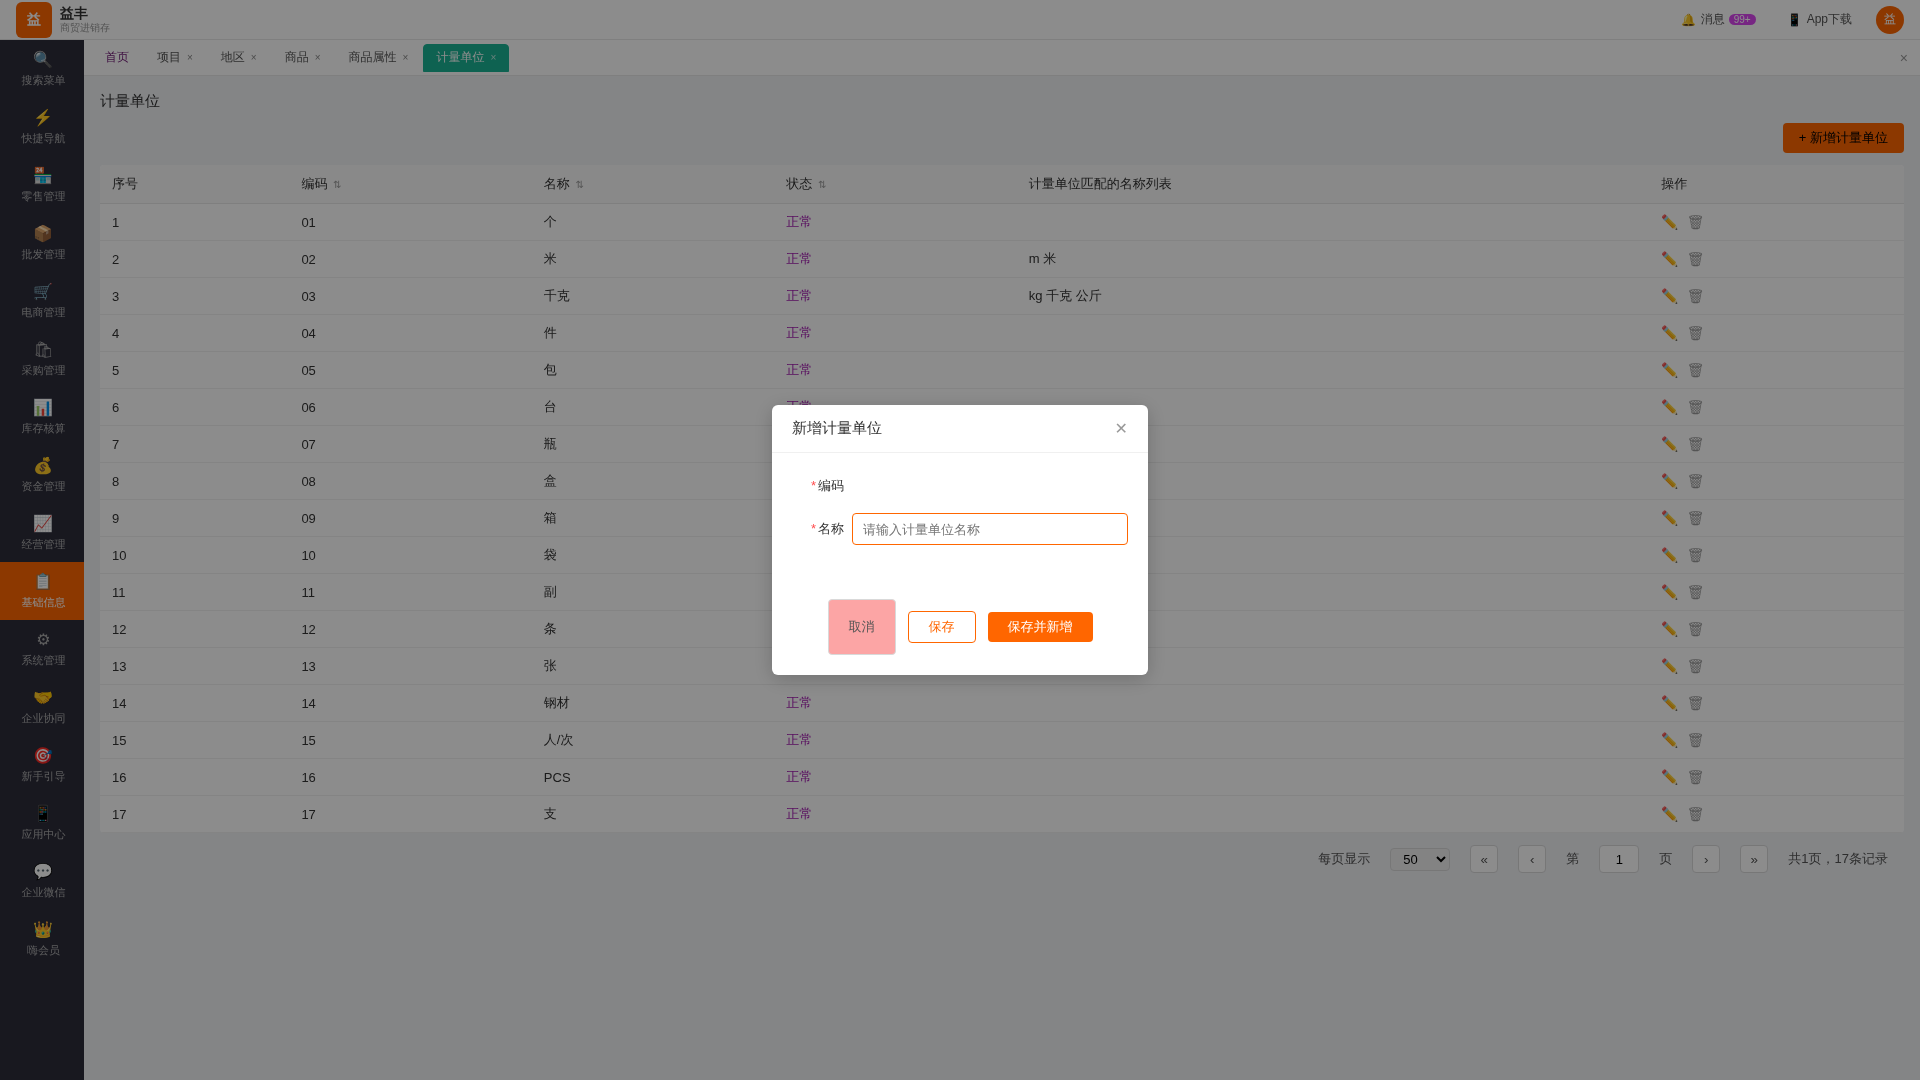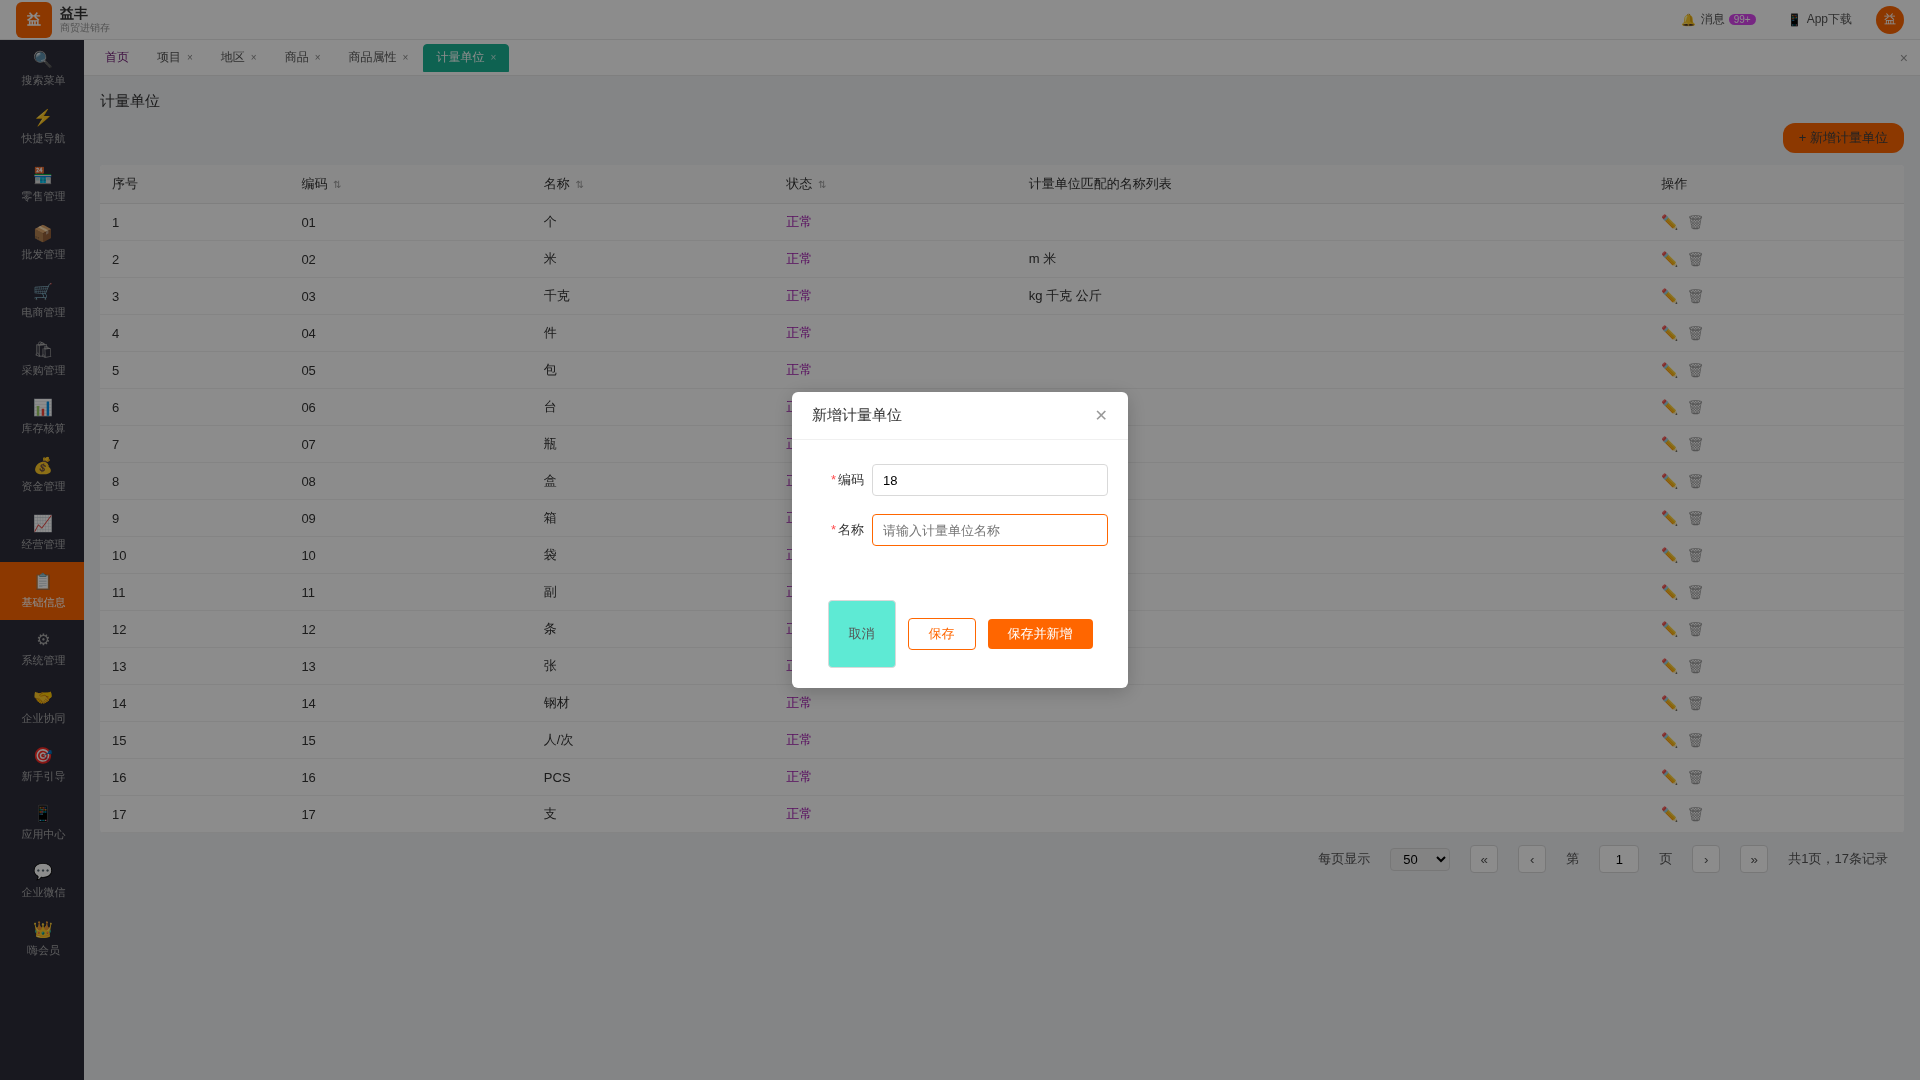--- a/index.html
+++ b/index.html
@@ -119,24 +119,24 @@
     .tab-item.home { background: #fff; color: #701a75; }
     .tab-close { cursor: pointer; opacity: 0.7; font-size: 10px; }
     .tab-bar-close { margin-left: auto; cursor: pointer; color: #999; font-size: 14px; padding: 4px; }
 
     
     .page-content { flex: 1; padding: 16px; overflow-y: auto; background: #f0f2f5; }
     .page-title { font-size: 15px; color: #333; margin-bottom: 12px; font-weight: 500; }
     .toolbar { display: flex; justify-content: flex-end; margin-bottom: 12px; }
     .btn-add {
       background: #ff6600;
-      color: #404040;
+      color: #000000;
       border: none;
       padding: 6px 16px;
-      border-radius: 12px;
+      border-radius: 4px;
       cursor: pointer;
       font-size: 13px;
     }
 
     
     .table-wrap { background: #fff; border-radius: 4px; overflow: hidden; }
     table { width: 100%; border-collapse: collapse; }
     thead tr { background: #fafafa; }
     th {
       padding: 10px 12px;
@@ -197,21 +197,21 @@
       top: 0; left: 0; right: 0; bottom: 0;
       background: rgba(0,0,0,0.45);
       z-index: 1000;
       display: flex;
       align-items: center;
       justify-content: center;
     }
     .modal {
       background: #fff;
       border-radius: 6px;
-      width: 336px;
+      width: 376px;
       box-shadow: 0 4px 20px rgba(0,0,0,0.2);
       overflow: hidden;
     }
     .modal-header {
       display: flex;
       align-items: center;
       justify-content: space-between;
       padding: 14px 20px;
       border-bottom: 1px solid #f0f0f0;
     }
@@ -243,24 +243,24 @@
     }
     .form-input.active-input { border-color: #ff6600; }
     .modal-footer {
       display: flex;
       align-items: center;
       justify-content: center;
       padding: 12px 20px 20px;
       gap: 12px;
     }
     .btn-cancel {
-      padding: 24px 20px;
+      padding: 18px 20px;
       border: 1px solid #d9d9d9;
       border-radius: 4px;
-      background: #5eead4;
+      background: #fca5a5;
       cursor: pointer;
       font-size: 13px;
       color: #555;
     }
     .btn-save {
       padding: 6px 20px;
       border: 1px solid #ff6600;
       border-radius: 4px;
       background: #fff;
       cursor: pointer;
@@ -671,21 +671,20 @@
 
 <div class="modal-overlay">
   <div class="modal">
     <div class="modal-header">
       <span class="modal-title">新增计量单位</span>
       <span class="modal-close">✕</span>
     </div>
     <div class="modal-body">
       <div class="form-item">
         <span class="form-label">编码</span>
-        <input class="form-input" type="text" value="18" style="">
       </div>
       <div class="form-item">
         <span class="form-label">名称</span>
         <input class="form-input active-input" type="text" placeholder="请输入计量单位名称" style="">
       </div>
     </div>
     <div class="modal-footer">
       <button class="btn-cancel">取消</button>
       <button class="btn-save">保存</button>
       <button class="btn-save-new">保存并新增</button>

